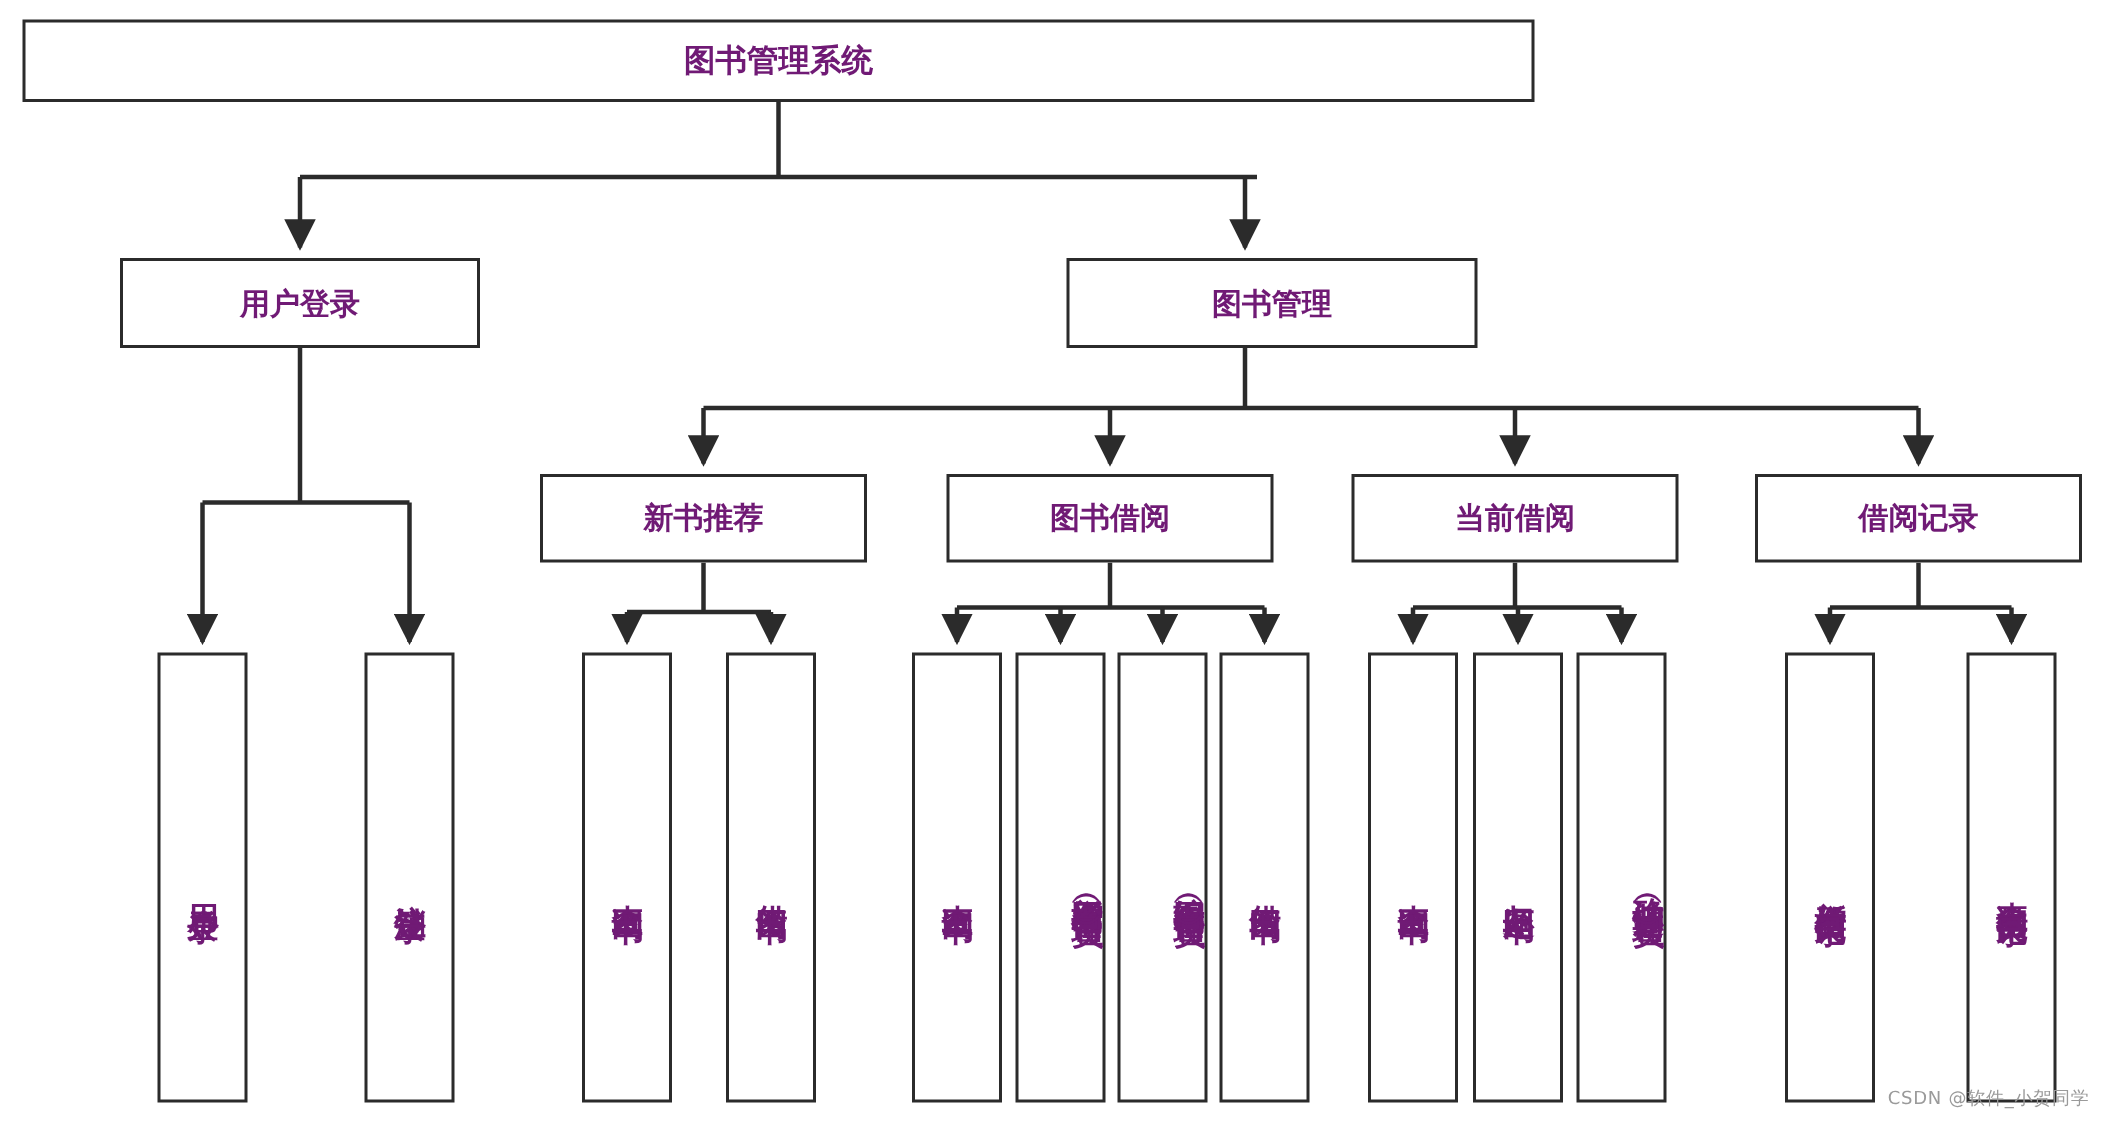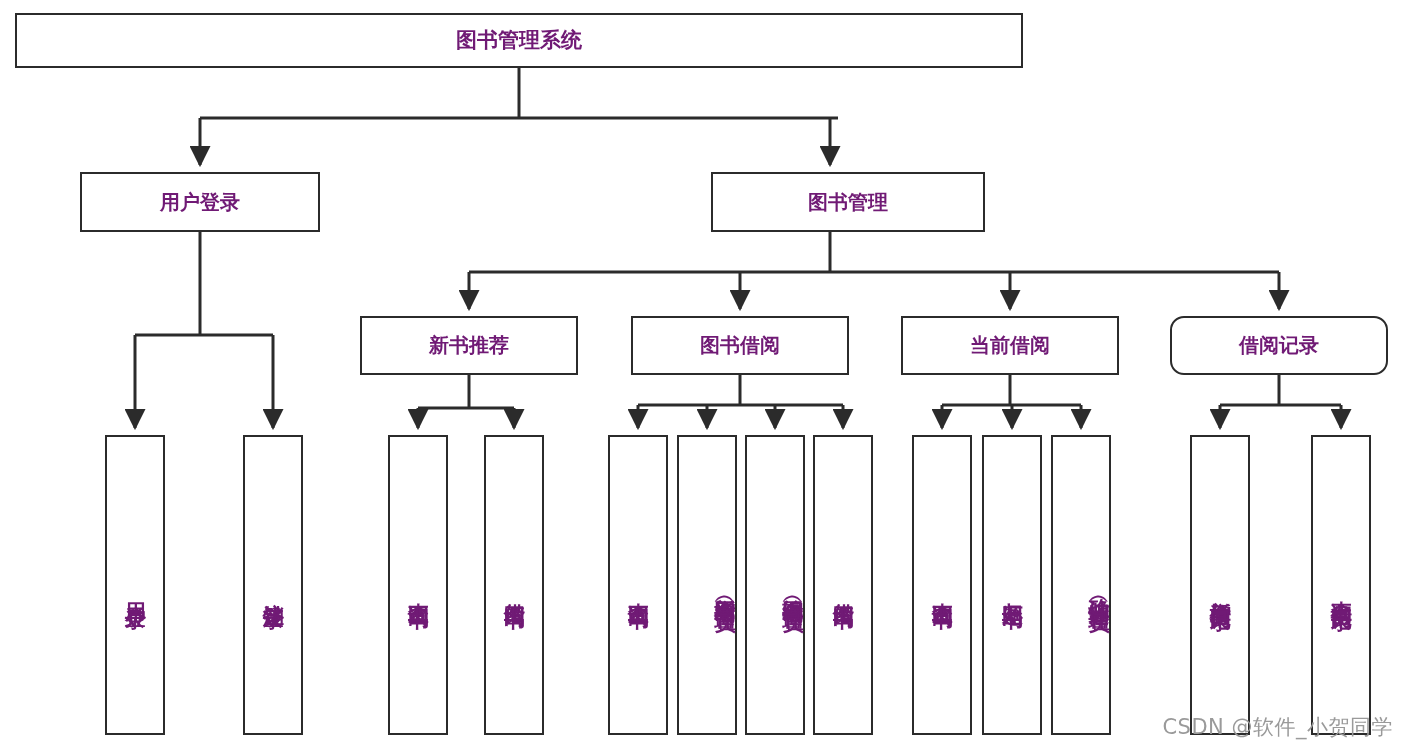--- a/index.html
+++ b/index.html
@@ -51,21 +51,21 @@
     align-items:flex-start;
     justify-content:center;
   }
   .node.leaf.short{
     align-items:center;
   }
   .watermark{
     position:absolute;
     right:12px;
     bottom:6px;
-    font-size:21px;
+    font-size:12px;
     color:#9a9a9a;
     letter-spacing:0.5px;
     white-space:nowrap;
   }
 </style>
 </head>
 <body>
 
 <div id="diagram">
 
@@ -120,21 +120,21 @@
   </svg>
 
   <div class="node root" style="left: 15px; top: 13px; width: 1008px; height: 55px;">图书管理系统</div>
 
   <div class="node branch" style="left: 80px; top: 172px; width: 240px; height: 60px;">用户登录</div>
   <div class="node branch" style="left: 711px; top: 172px; width: 274px; height: 60px;">图书管理</div>
 
   <div class="node branch" style="left: 360px; top: 316px; width: 218px; height: 59px;">新书推荐</div>
   <div class="node branch" style="left: 901px; top: 316px; width: 218px; height: 59px;">当前借阅</div>
   <div class="node branch" style="left: 631px; top: 316px; width: 218px; height: 59px;">图书借阅</div>
-  <div class="node branch" style="left: 1170px; top: 316px; width: 218px; height: 59px; border-radius: 14px;">借阅记录</div>
+  <div class="node branch" style="left: 1170px; top: 316px; width: 218px; height: 59px;">借阅记录</div>
 
   <div class="node leaf short" style="left: 105px; top: 435px; width: 60px; height: 300px;">用户登录</div>
   <div class="node leaf short" style="left: 243px; top: 435px; width: 60px; height: 300px;">注销登录</div>
   <div class="node leaf short" style="left: 388px; top: 435px; width: 60px; height: 300px;">查询图书</div>
   <div class="node leaf short" style="left: 484px; top: 435px; width: 60px; height: 300px;">借阅图书</div>
   <div class="node leaf short" style="left: 608px; top: 435px; width: 60px; height: 300px;">查询图书</div>
   <div class="node leaf" style="left: 677px; top: 435px; width: 60px; height: 300px;">新增图书（管理员）</div>
   <div class="node leaf" style="left: 745px; top: 435px; width: 60px; height: 300px;">编辑图书（管理员）</div>
   <div class="node leaf short" style="left: 813px; top: 435px; width: 60px; height: 300px;">借阅图书</div>
   <div class="node leaf short" style="left: 912px; top: 435px; width: 60px; height: 300px;">查询图书</div>

